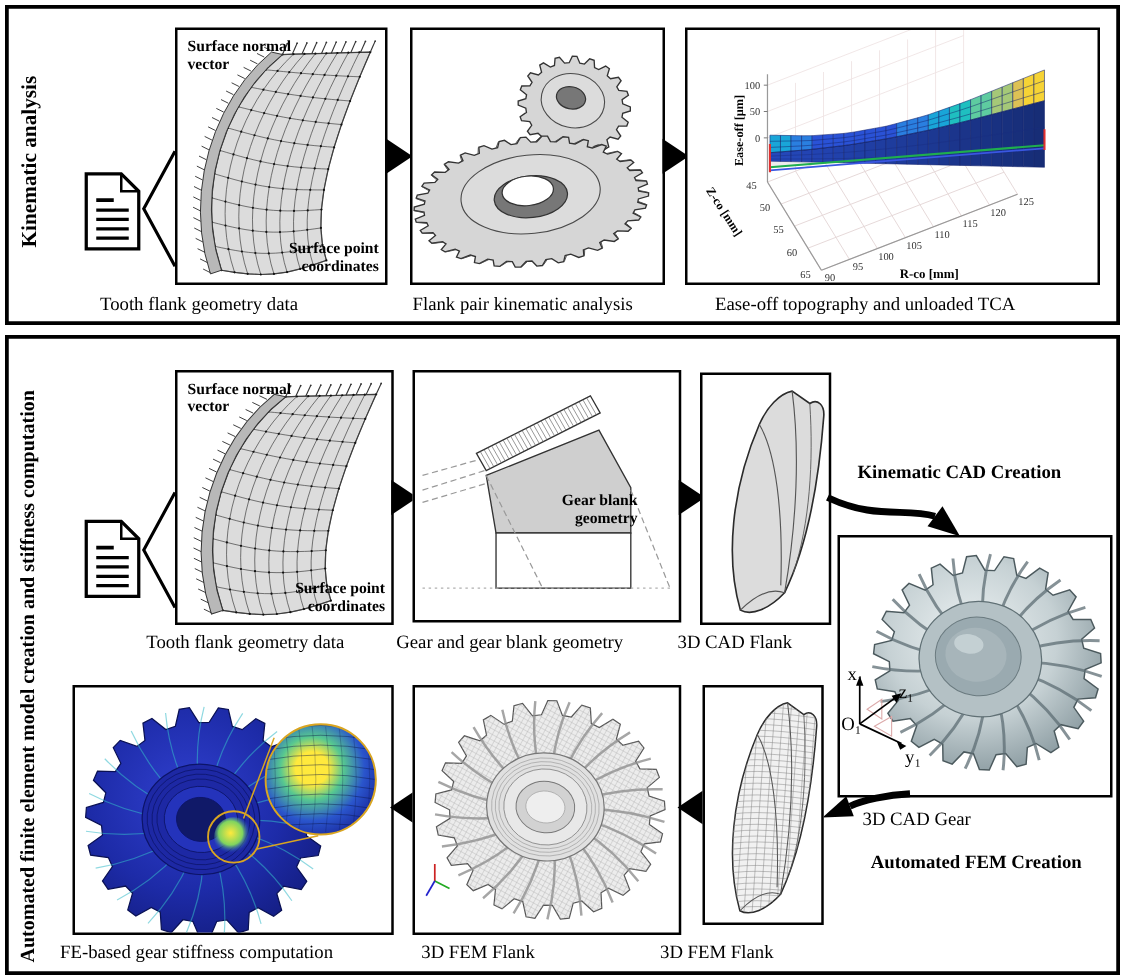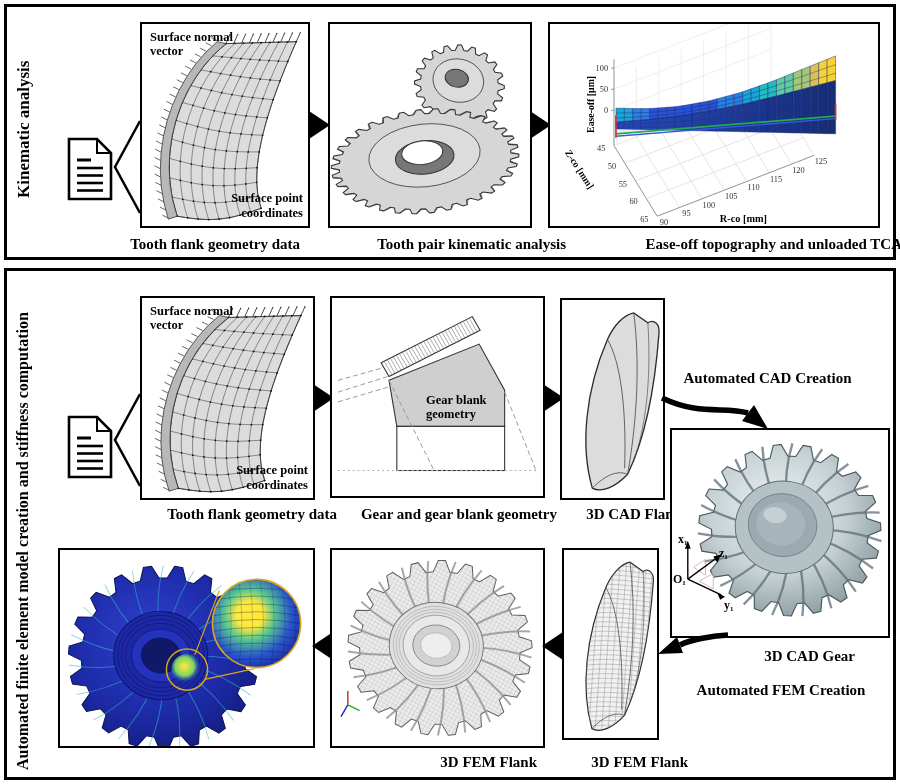--- a/index.html
+++ b/index.html
@@ -3,27 +3,27 @@
 <meta charset="utf-8">
 <style>
   *{margin:0;padding:0;box-sizing:border-box}
   html,body{background:#fff}
   body{width:900px;height:784px;font-family:"Liberation Serif","DejaVu Serif",serif;color:#000;overflow:hidden}
   #stage{position:relative;width:900px;height:784px;background:#fff}
   .box{position:absolute;border:3px solid #000;background:#fff}
   .panel{position:absolute;border:2px solid #000;background:#fff}
   .fullsvg{position:absolute;inset:0;width:100%;height:100%;display:block}
   .ovl{position:absolute;display:block}
-  .cap{position:absolute;font-weight:bold;font-size:15px;line-height:1.12;text-align:right}
+  .cap{position:absolute;font-weight:normal;font-size:15px;line-height:1.12;text-align:left}
   .biglbl{position:absolute;font-weight:bold;font-size:15px;line-height:1.1;text-align:center}
   .vlabel{position:absolute;font-weight:bold;white-space:nowrap;transform:rotate(-90deg);transform-origin:0 0}
   .anno{position:absolute;font-weight:bold;font-size:12.5px;line-height:1.15}
   .arrR{position:absolute;width:0;height:0;border-top:14px solid transparent;border-bottom:14px solid transparent;border-left:21px solid #000}
   .arrL{position:absolute;width:0;height:0;border-top:14px solid transparent;border-bottom:14px solid transparent;border-right:21px solid #000}
-  .axlbl{position:absolute;font-size:12px;font-weight:bold}
+  .axlbl{position:absolute;font-size:15px;font-weight:normal}
   svg text{font-family:"Liberation Serif","DejaVu Serif",serif}
 </style>
 </head>
 <body>
 
 <div id="stage">
 
   <div class="box" style="left:4px;top:4px;width:892px;height:256px"></div>
   <div class="vlabel" style="left:14px;top:198px;font-size:17px">Kinematic analysis</div>
 
@@ -258,21 +258,21 @@
           <line x1="162.03278471541796" y1="107.3931308475066" x2="171.0885853234302" y2="106.42349539866049" stroke="#444" stroke-width="0.7"></line>
           <line x1="171.81910794420602" y1="114.52068331673595" x2="181.0446618764983" y2="114.48275720136121" stroke="#444" stroke-width="0.7"></line>
           <line x1="179.05755618758332" y1="122.5159033565418" x2="188.1386982698238" y2="123.41097810301011" stroke="#444" stroke-width="0.7"></line>
           <line x1="183.50163277218337" y1="131.106523337678" x2="192.12911560239078" y2="132.90411824902225" stroke="#444" stroke-width="0.7"></line>
           <ellipse cx="97" cy="134" rx="57" ry="32" fill="#dcdcdc" stroke="#4a4a4a" stroke-width="0.9"></ellipse>
           <ellipse cx="97" cy="136" rx="30" ry="17" fill="#777" stroke="#333" stroke-width="1"></ellipse>
           <ellipse cx="95" cy="131" rx="21" ry="12" fill="#fff" stroke="#333" stroke-width="1"></ellipse>
         </g>
       </svg>
   </div>
-  <div class="cap" style="left:330px;top:236px;width:236px">Tooth pair kinematic analysis</div>
+  <div class="cap" style="left:330px;top:236px;width:236px">Flank pair kinematic analysis</div>
 
   <div class="arrR" style="left:530px;top:111px"></div>
 
   <div class="panel" style="left:548px;top:22px;width:332px;height:206px">
     <svg class="fullsvg" id="svg-easeoff" viewBox="0 0 332 206">
         <line x1="108" y1="196" x2="64" y2="124" stroke="#e6d8d8" stroke-width="0.8"></line>
         <line x1="130.85714285714286" y1="187.14285714285714" x2="86.85714285714286" y2="115.14285714285711" stroke="#e6d8d8" stroke-width="0.8"></line>
         <line x1="153.71428571428572" y1="178.28571428571428" x2="109.71428571428572" y2="106.28571428571428" stroke="#e6d8d8" stroke-width="0.8"></line>
         <line x1="176.57142857142856" y1="169.42857142857144" x2="132.57142857142856" y2="97.42857142857144" stroke="#e6d8d8" stroke-width="0.8"></line>
         <line x1="199.42857142857142" y1="160.57142857142858" x2="155.42857142857144" y2="88.57142857142856" stroke="#e6d8d8" stroke-width="0.8"></line>
@@ -612,38 +612,38 @@
         <line x1="130.60000000000002" y1="25.266666666666666" x2="138.60000000000002" y2="39.266666666666666" stroke="#666" stroke-width="0.55"></line>
         <line x1="133.7" y1="23.699999999999996" x2="141.7" y2="37.699999999999996" stroke="#666" stroke-width="0.55"></line>
         <line x1="136.8" y1="22.133333333333333" x2="144.8" y2="36.13333333333333" stroke="#666" stroke-width="0.55"></line>
         <line x1="139.9" y1="20.566666666666663" x2="147.9" y2="34.56666666666666" stroke="#666" stroke-width="0.55"></line>
         <polygon points="58,84 150,47 176,94 176,131 66,131" fill="#cfcfcf" stroke="#333" stroke-width="1.1"></polygon>
         <rect x="66" y="131" width="110" height="45" fill="#fff" stroke="#333" stroke-width="1.1"></rect>
         <line x1="58" y1="84" x2="104" y2="176" stroke="#999" stroke-width="1" stroke-dasharray="5,3"></line>
         <line x1="176" y1="96" x2="208" y2="176" stroke="#999" stroke-width="1" stroke-dasharray="5,3"></line>
         <line x1="6" y1="176" x2="209" y2="176" stroke="#b0b0b0" stroke-width="1" stroke-dasharray="2,3"></line>
       </svg>
-    <div class="anno" style="left:94px;top:95px;width:84px;text-align:left">Gear blank geometry</div>
+    <div class="anno" style="left:94px;top:95px;width:84px;text-align:right">Gear blank geometry</div>
   </div>
   <div class="cap" style="left:317px;top:506px;width:240px">Gear and gear blank geometry</div>
 
   <div class="arrR" style="left:543px;top:384px"></div>
 
   <div class="panel" style="left:560px;top:298px;width:105px;height:202px">
     <svg class="fullsvg" id="svg-cadtooth" viewBox="0 0 100 200" preserveAspectRatio="none">
         <path d="M30,190 C18,148 23,92 45,40 C51,26 61,15 71,13 L85,23 C91,19 97,24 96,34 C92,88 83,138 65,176 C53,189 39,195 30,190 Z" fill="#dcdcdc" stroke="#2b2b2b" stroke-width="1.3"></path>
         <path d="M45,40 C58,62 64,110 62,170" fill="none" stroke="#555" stroke-width="0.9"></path>
         <path d="M71,13 C77,60 75,118 65,176" fill="none" stroke="#555" stroke-width="0.9"></path>
         <path d="M85,23 C88,70 85,120 72,160" fill="none" stroke="#555" stroke-width="0.7"></path>
         <path d="M30,190 C44,176 55,172 65,176" fill="none" stroke="#555" stroke-width="0.9"></path>
       </svg>
   </div>
   <div class="cap" style="left:542px;top:506px;width:140px">3D CAD Flank</div>
 
-  <div class="biglbl" style="left:650px;top:370px;width:235px">Automated CAD Creation</div>
+  <div class="biglbl" style="left:650px;top:370px;width:235px">Kinematic CAD Creation</div>
   <svg class="ovl" viewBox="0 0 135 55" style="left:652px;top:386px;width:135px;height:55px">
     <path d="M10,12 C48,30 72,20 96,27" fill="none" stroke="#000" stroke-width="5.5"></path>
     <polygon points="116,43 90,35 102,19" fill="#000"></polygon>
   </svg>
 
   <div class="panel" style="left:670px;top:428px;width:220px;height:210px">
     <svg class="fullsvg" id="svg-cadgear" viewBox="0 0 220 210">
         <defs>
           <radialGradient id="cadg" cx="42%" cy="40%" r="68%">
             <stop offset="0%" stop-color="#eef3f4"></stop>
@@ -773,20 +773,21 @@
           <path d="M182,32 Q188,75 182,118" fill="none" stroke="rgba(12,22,70,0.35)" stroke-width="0.6"></path>
           <path d="M193,32 Q199,75 193,118" fill="none" stroke="rgba(12,22,70,0.35)" stroke-width="0.6"></path>
           <path d="M204,32 Q210,75 204,118" fill="none" stroke="rgba(12,22,70,0.35)" stroke-width="0.6"></path>
           <path d="M215,32 Q221,75 215,118" fill="none" stroke="rgba(12,22,70,0.35)" stroke-width="0.6"></path>
           <path d="M226,32 Q232,75 226,118" fill="none" stroke="rgba(12,22,70,0.35)" stroke-width="0.6"></path>
           <path d="M237,32 Q243,75 237,118" fill="none" stroke="rgba(12,22,70,0.35)" stroke-width="0.6"></path>
         </g>
         <circle cx="200" cy="75" r="45" fill="none" stroke="#d9a521" stroke-width="1.6"></circle>
       </svg>
   </div>
+  <div class="cap" style="left:48px;top:754px;width:280px">FE-based gear stiffness computation</div>
 
   <div class="arrL" style="left:312px;top:632px"></div>
 
   <div class="panel" style="left:330px;top:548px;width:215px;height:200px">
     <svg class="fullsvg" id="svg-femgear" viewBox="0 0 215 200">
         <defs>
           <pattern id="pm" width="4" height="4" patternUnits="userSpaceOnUse" patternTransform="rotate(22)">
             <line x1="0" y1="0" x2="4" y2="0" stroke="#adadad" stroke-width="0.6"></line>
             <line x1="0" y1="0" x2="0" y2="4" stroke="#adadad" stroke-width="0.6"></line>
           </pattern>

